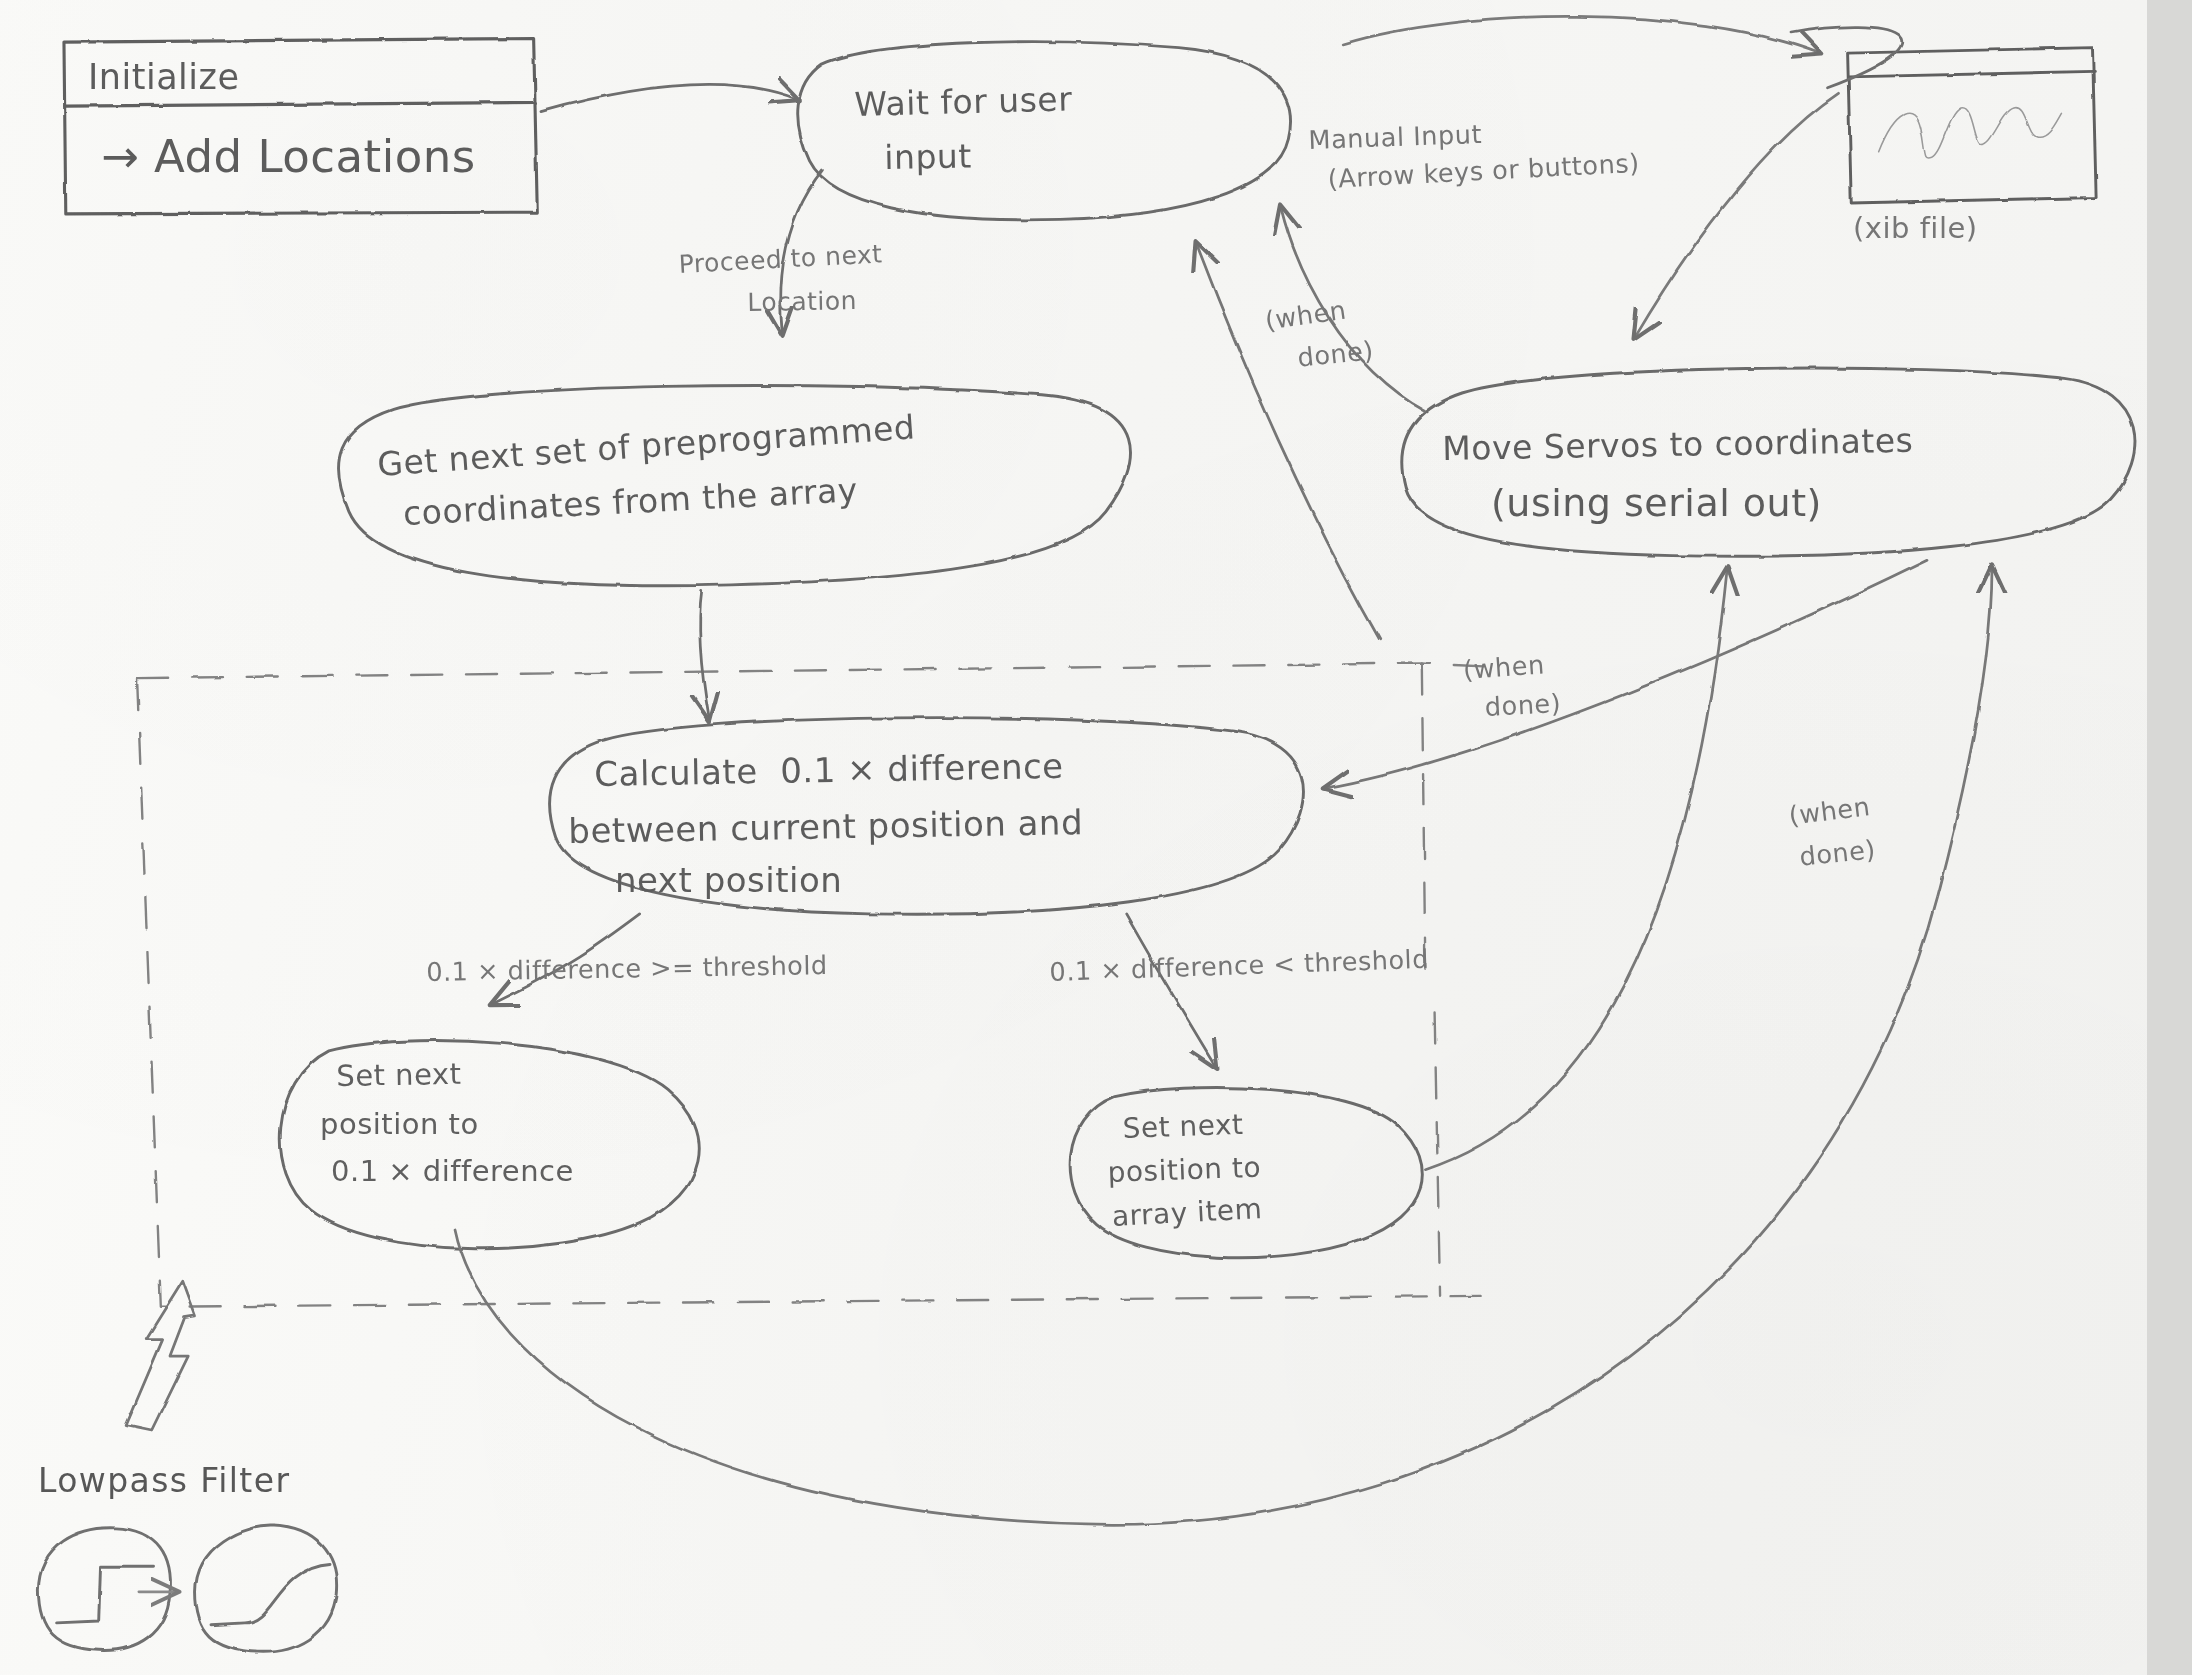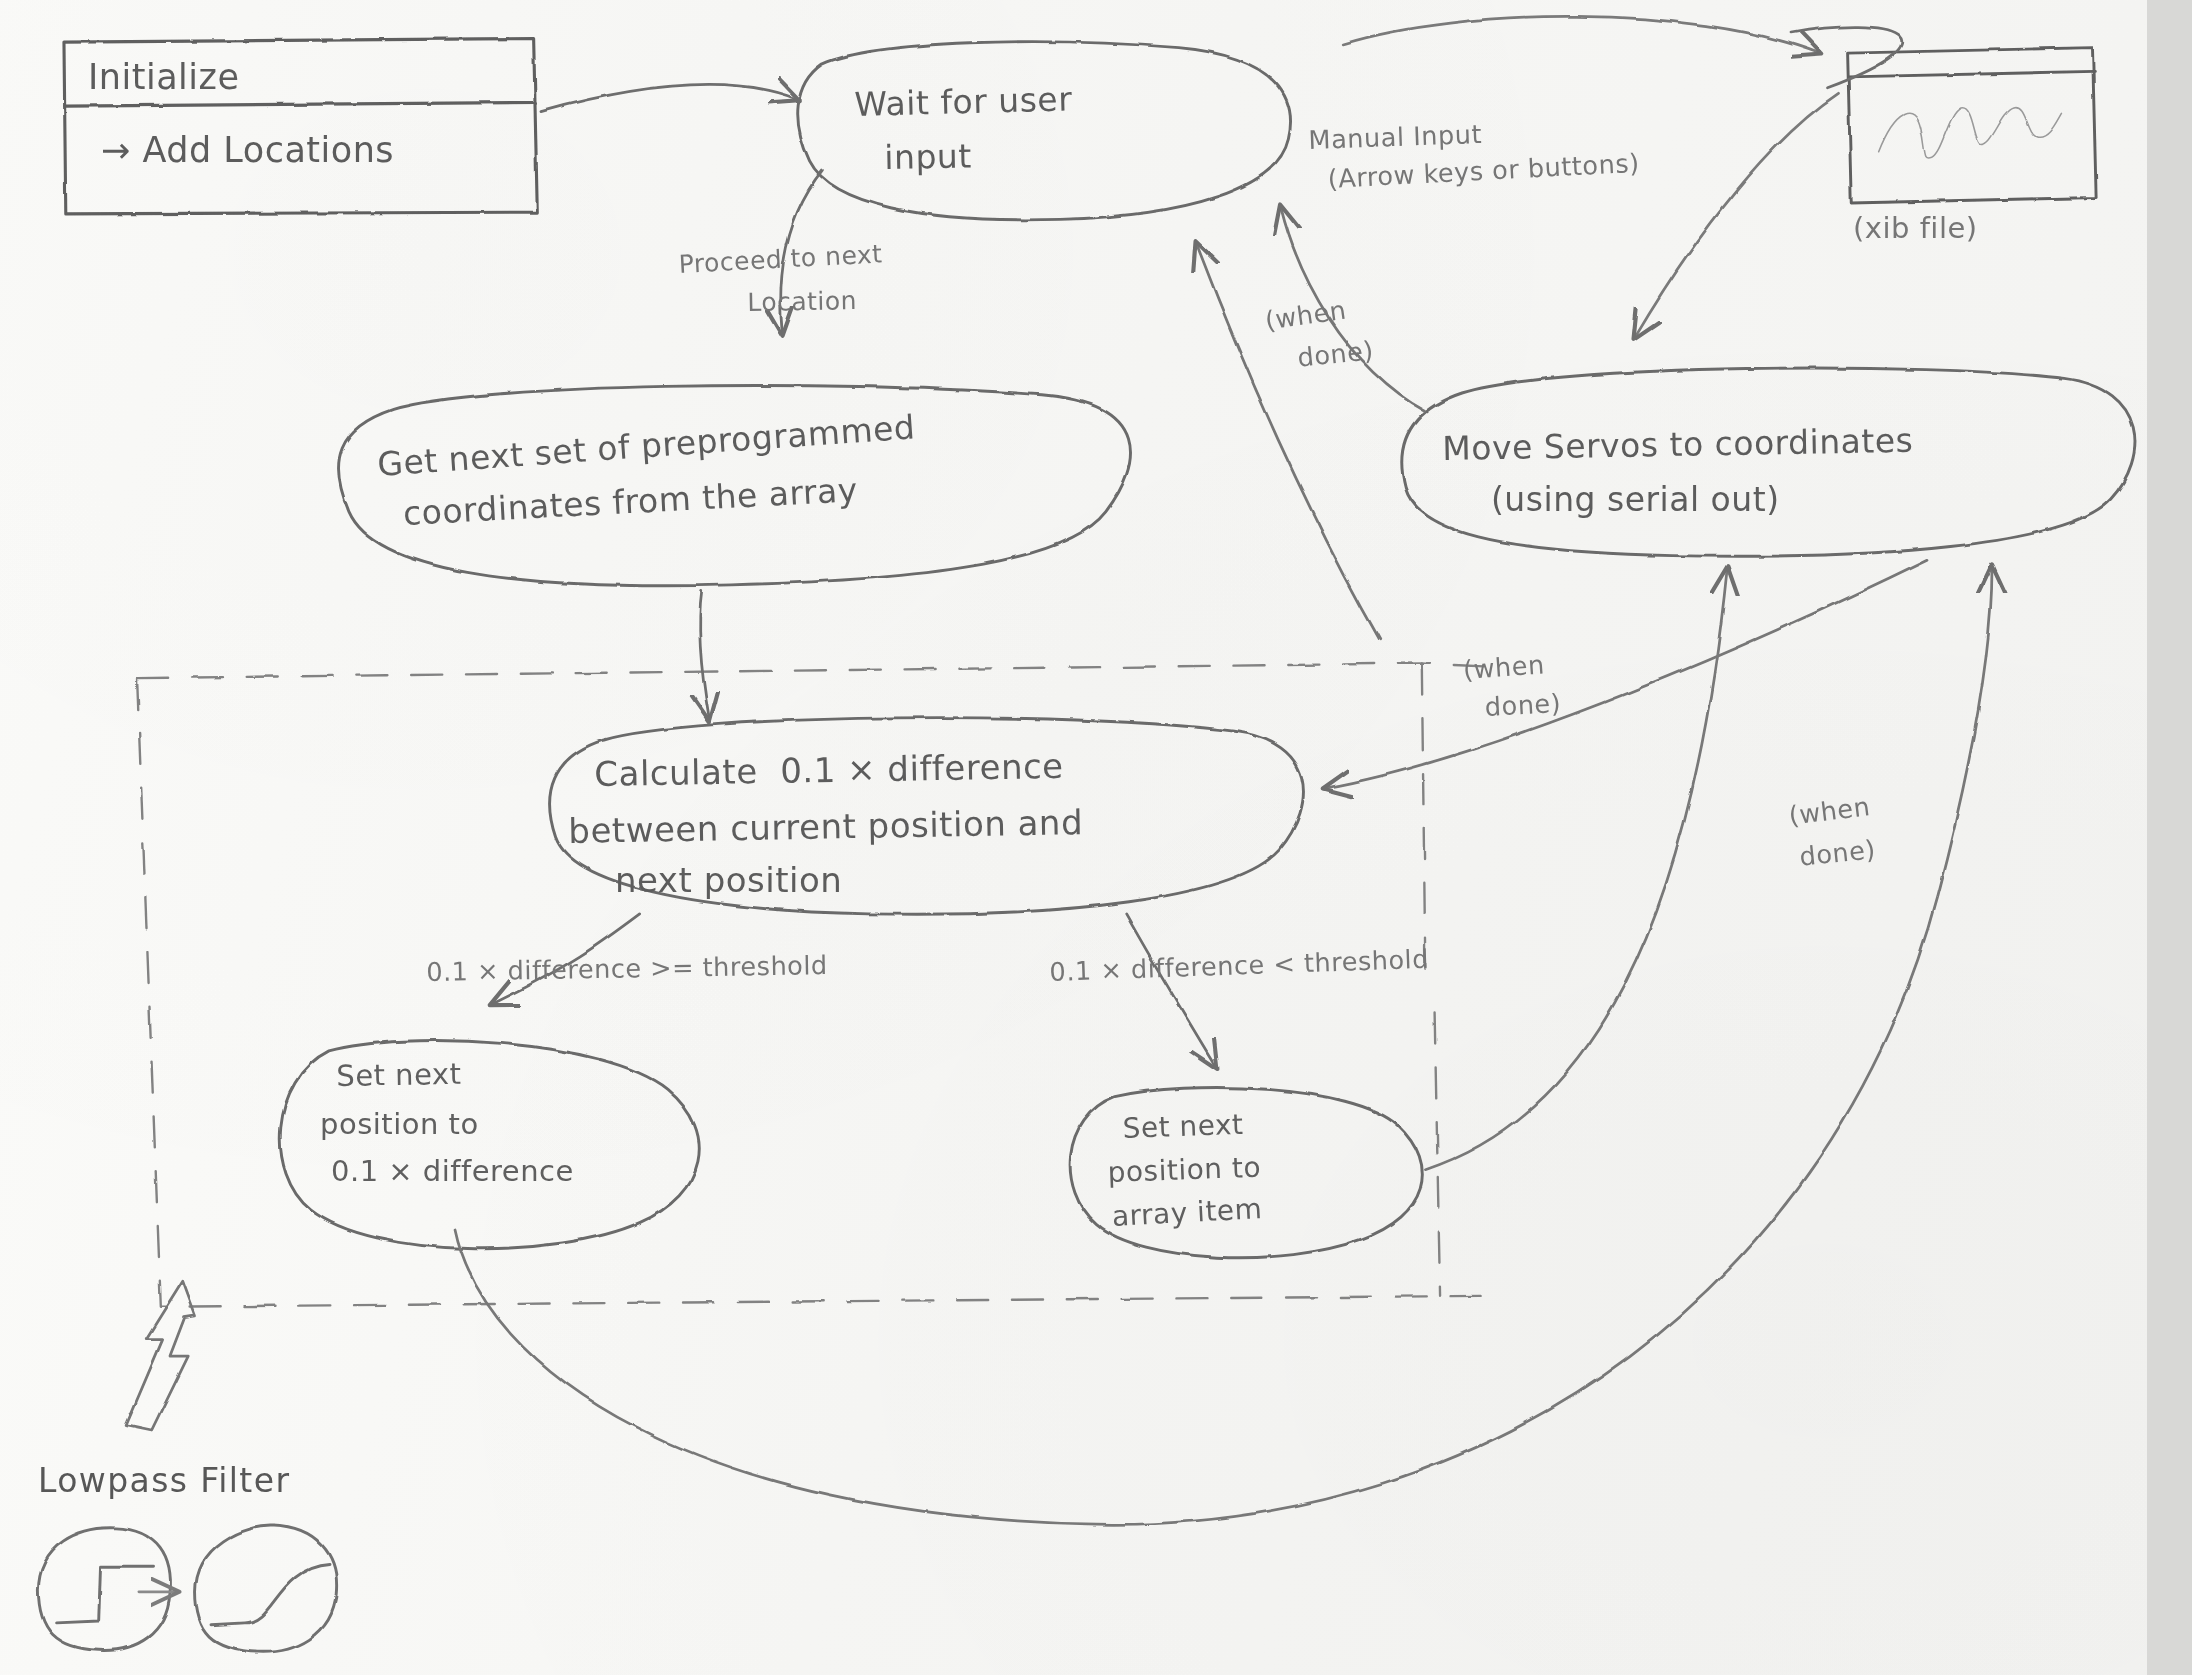--- a/index.html
+++ b/index.html
@@ -207,41 +207,41 @@
         <path d="M150,1742 L198,1742" marker-end="url(#ah2)" opacity="0"></path>
       </g>
     </g>
 
     <g stroke="#8a8a8a" fill="none" stroke-width="3" stroke-linecap="round">
       <path d="M252,1742 L292,1742" transform="translate(-100,0)" marker-end="url(#ah2)"></path>
     </g>
   </svg>
 
   <div class="txt hand node-text" style="left:88px; top:55px; font-size:35px;">Initialize</div>
-  <div class="txt hand node-text" style="left:101px; top:128px; font-size:35px;">→ Add Locations</div>
+  <div class="txt hand node-text" style="left:101px; top:128px; font-size:45px;">→ Add Locations</div>
 
   <div class="txt hand node-text" style="left:854px; top:84px; font-size:33px; transform:rotate(-1.5deg);">Wait for user</div>
   <div class="txt hand node-text" style="left:884px; top:137px; font-size:33px; transform:rotate(-1deg);">input</div>
 
   <div class="txt hand lbl-small" style="left:1308px; top:124px; font-size:25.6px; transform:rotate(-2deg);">Manual Input</div>
   <div class="txt hand lbl-small" style="left:1327px; top:163px; font-size:25.6px; transform:rotate(-3deg);">(Arrow keys or buttons)</div>
 
   <div class="txt hand lbl-small" style="left:1853px; top:210px; font-size:29px;">(xib file)</div>
 
   <div class="txt hand lbl-small" style="left:678px; top:249px; font-size:25px; transform:rotate(-3deg);">Proceed to next</div>
   <div class="txt hand lbl-small" style="left:747px; top:287px; font-size:25px; transform:rotate(-1deg);">Location</div>
 
   <div class="txt hand lbl-small" style="left:1263px; top:305px; font-size:25.6px; transform:rotate(-8deg);">(when</div>
   <div class="txt hand lbl-small" style="left:1296px; top:342px; font-size:25.6px; transform:rotate(-6deg);">done)</div>
 
   <div class="txt hand node-text" style="left:376px; top:444px; font-size:33px; transform:rotate(-4deg);">Get next set of preprogrammed</div>
   <div class="txt hand node-text" style="left:402px; top:493px; font-size:33px; transform:rotate(-3deg);">coordinates from the array</div>
 
   <div class="txt hand node-text" style="left:1442px; top:428px; font-size:33px; transform:rotate(-1deg);">Move Servos to coordinates</div>
-  <div class="txt hand node-text" style="left:1491px; top:479px; font-size:33px; transform:rotate(0deg);text-align:right;">(using serial out)</div>
+  <div class="txt hand node-text" style="left:1491px; top:479px; font-size:38px; transform:rotate(0deg);text-align:right;">(using serial out)</div>
 
   <div class="txt hand lbl-small" style="left:1462px; top:654px; font-size:25.6px; transform:rotate(-4deg);">(when</div>
   <div class="txt hand lbl-small" style="left:1484px; top:691px; font-size:25.6px; transform:rotate(-3deg);">done)</div>
 
   <div class="txt hand lbl-small" style="left:1787px; top:800px; font-size:25.6px; transform:rotate(-7deg);">(when</div>
   <div class="txt hand lbl-small" style="left:1798px; top:841px; font-size:25.6px; transform:rotate(-6deg);">done)</div>
 
   <div class="txt hand node-text" style="left:594px; top:753px; font-size:34px; transform:rotate(-1deg);">Calculate  0.1 × difference</div>
   <div class="txt hand node-text" style="left:568px; top:810px; font-size:34px; transform:rotate(-1deg);">between current position and</div>
   <div class="txt hand node-text" style="left:603px; top:859px; font-size:34px; transform:rotate(0deg);margin-left:12px;">next position</div>

